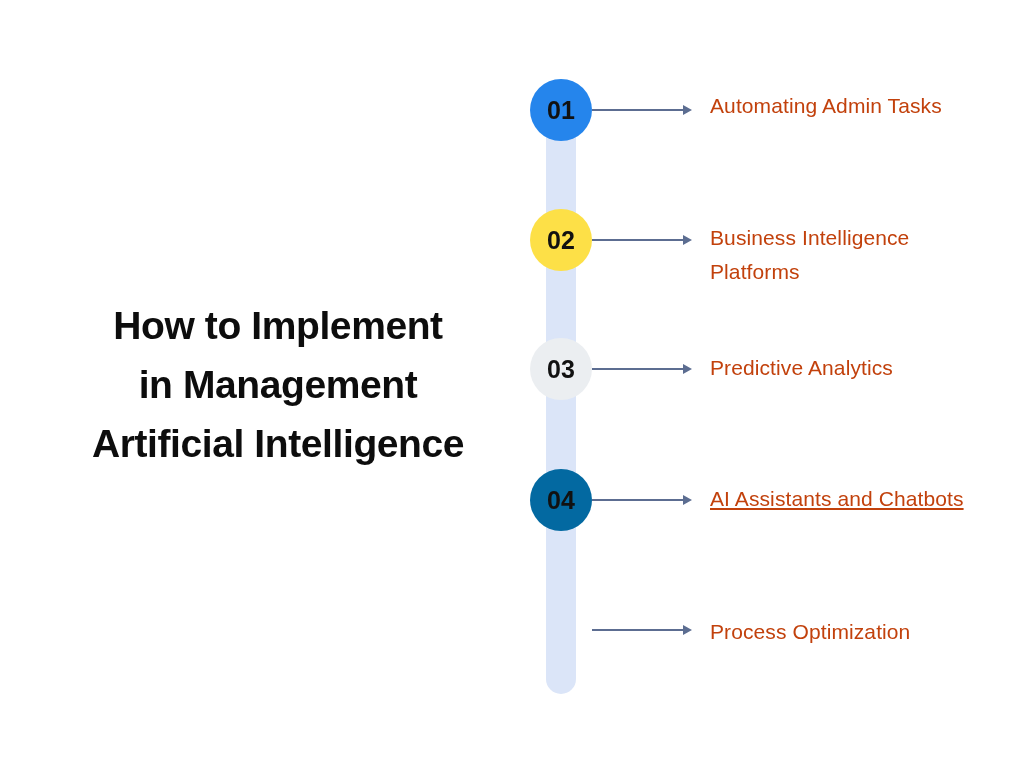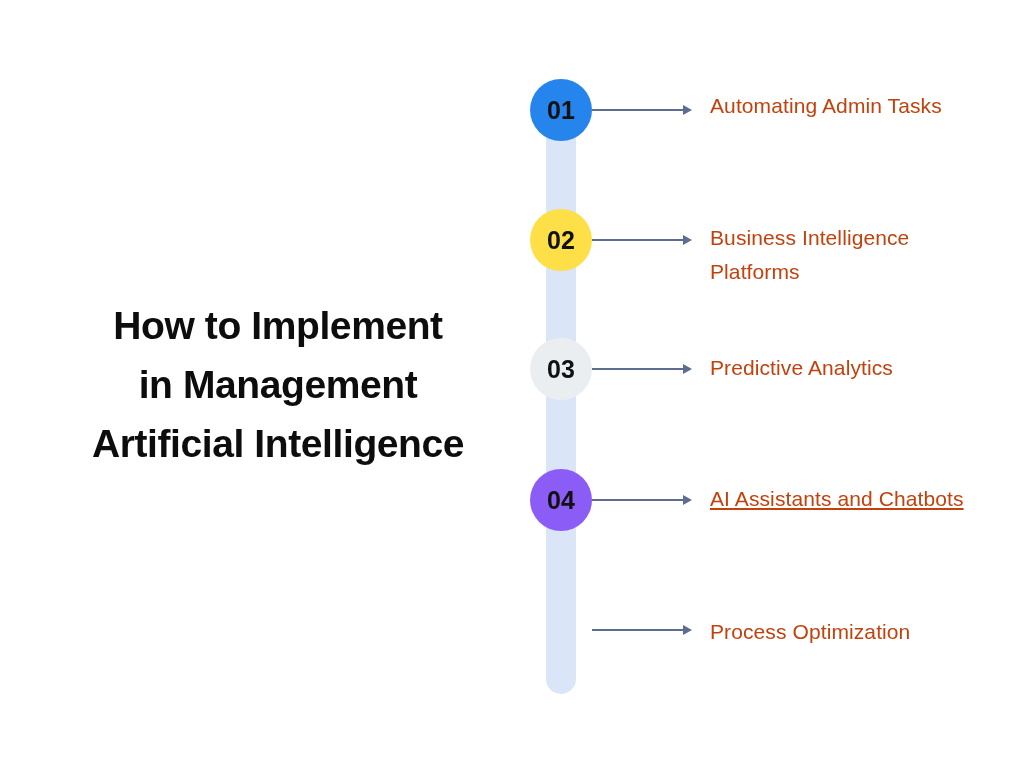--- a/index.html
+++ b/index.html
@@ -171,21 +171,21 @@
 
     <div class="node n3" style="background: rgb(235, 238, 241);">
       <span class="num">03</span>
     </div>
     <div class="connector c3">
       <span class="shaft" style="background: rgb(92, 109, 145);"></span>
       <span class="head" style="border-left-color: rgb(92, 109, 145);"></span>
     </div>
     <div class="label l3">Predictive Analytics</div>
 
-    <div class="node n4" style="background: #8b5cf6;">
+    <div class="node n4" style="background: #0369a1;">
       <span class="num">04</span>
     </div>
     <div class="connector c4">
       <span class="shaft" style="background: rgb(92, 109, 145);"></span>
       <span class="head" style="border-left-color: rgb(92, 109, 145);"></span>
     </div>
     <div class="label l4">AI Assistants and Chatbots</div>
 
     <div class="connector c5">
       <span class="shaft" style="background: rgb(92, 109, 145);"></span>

